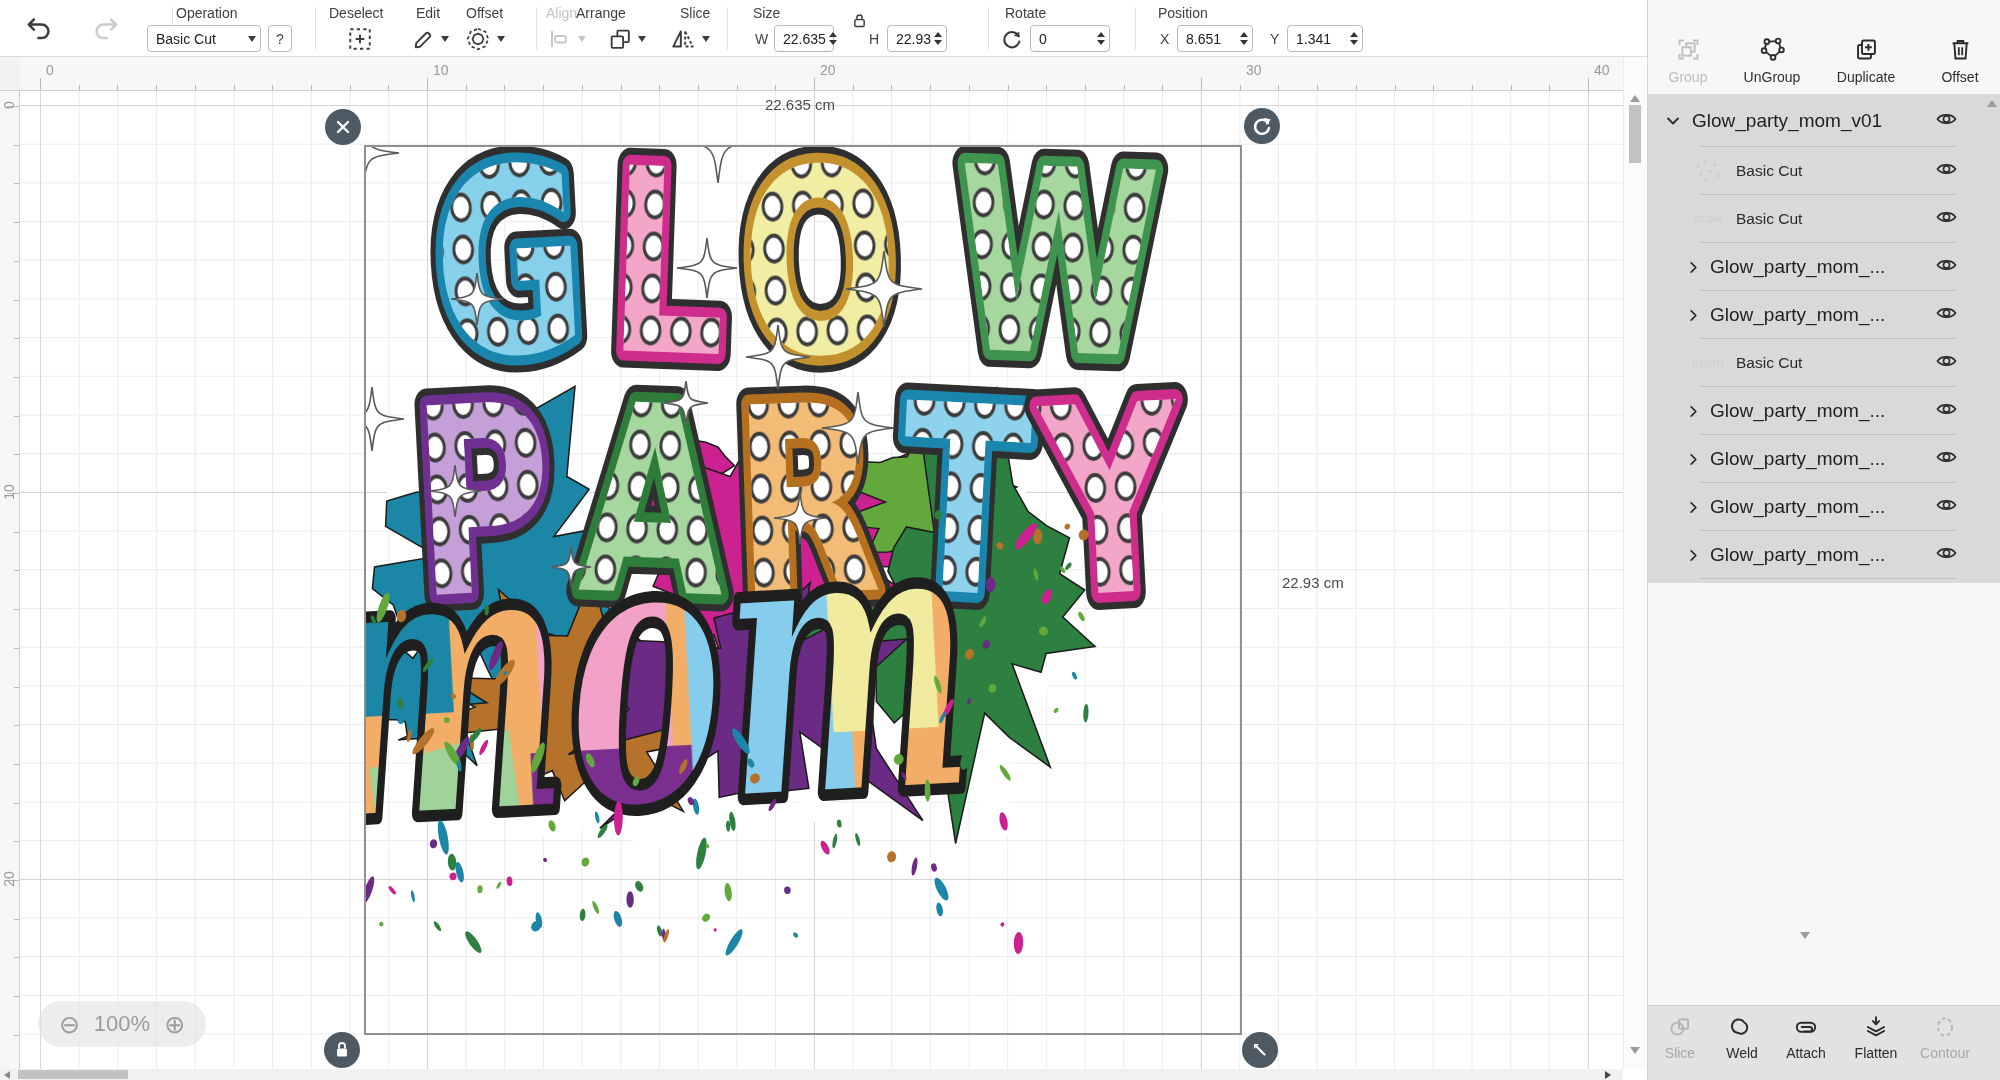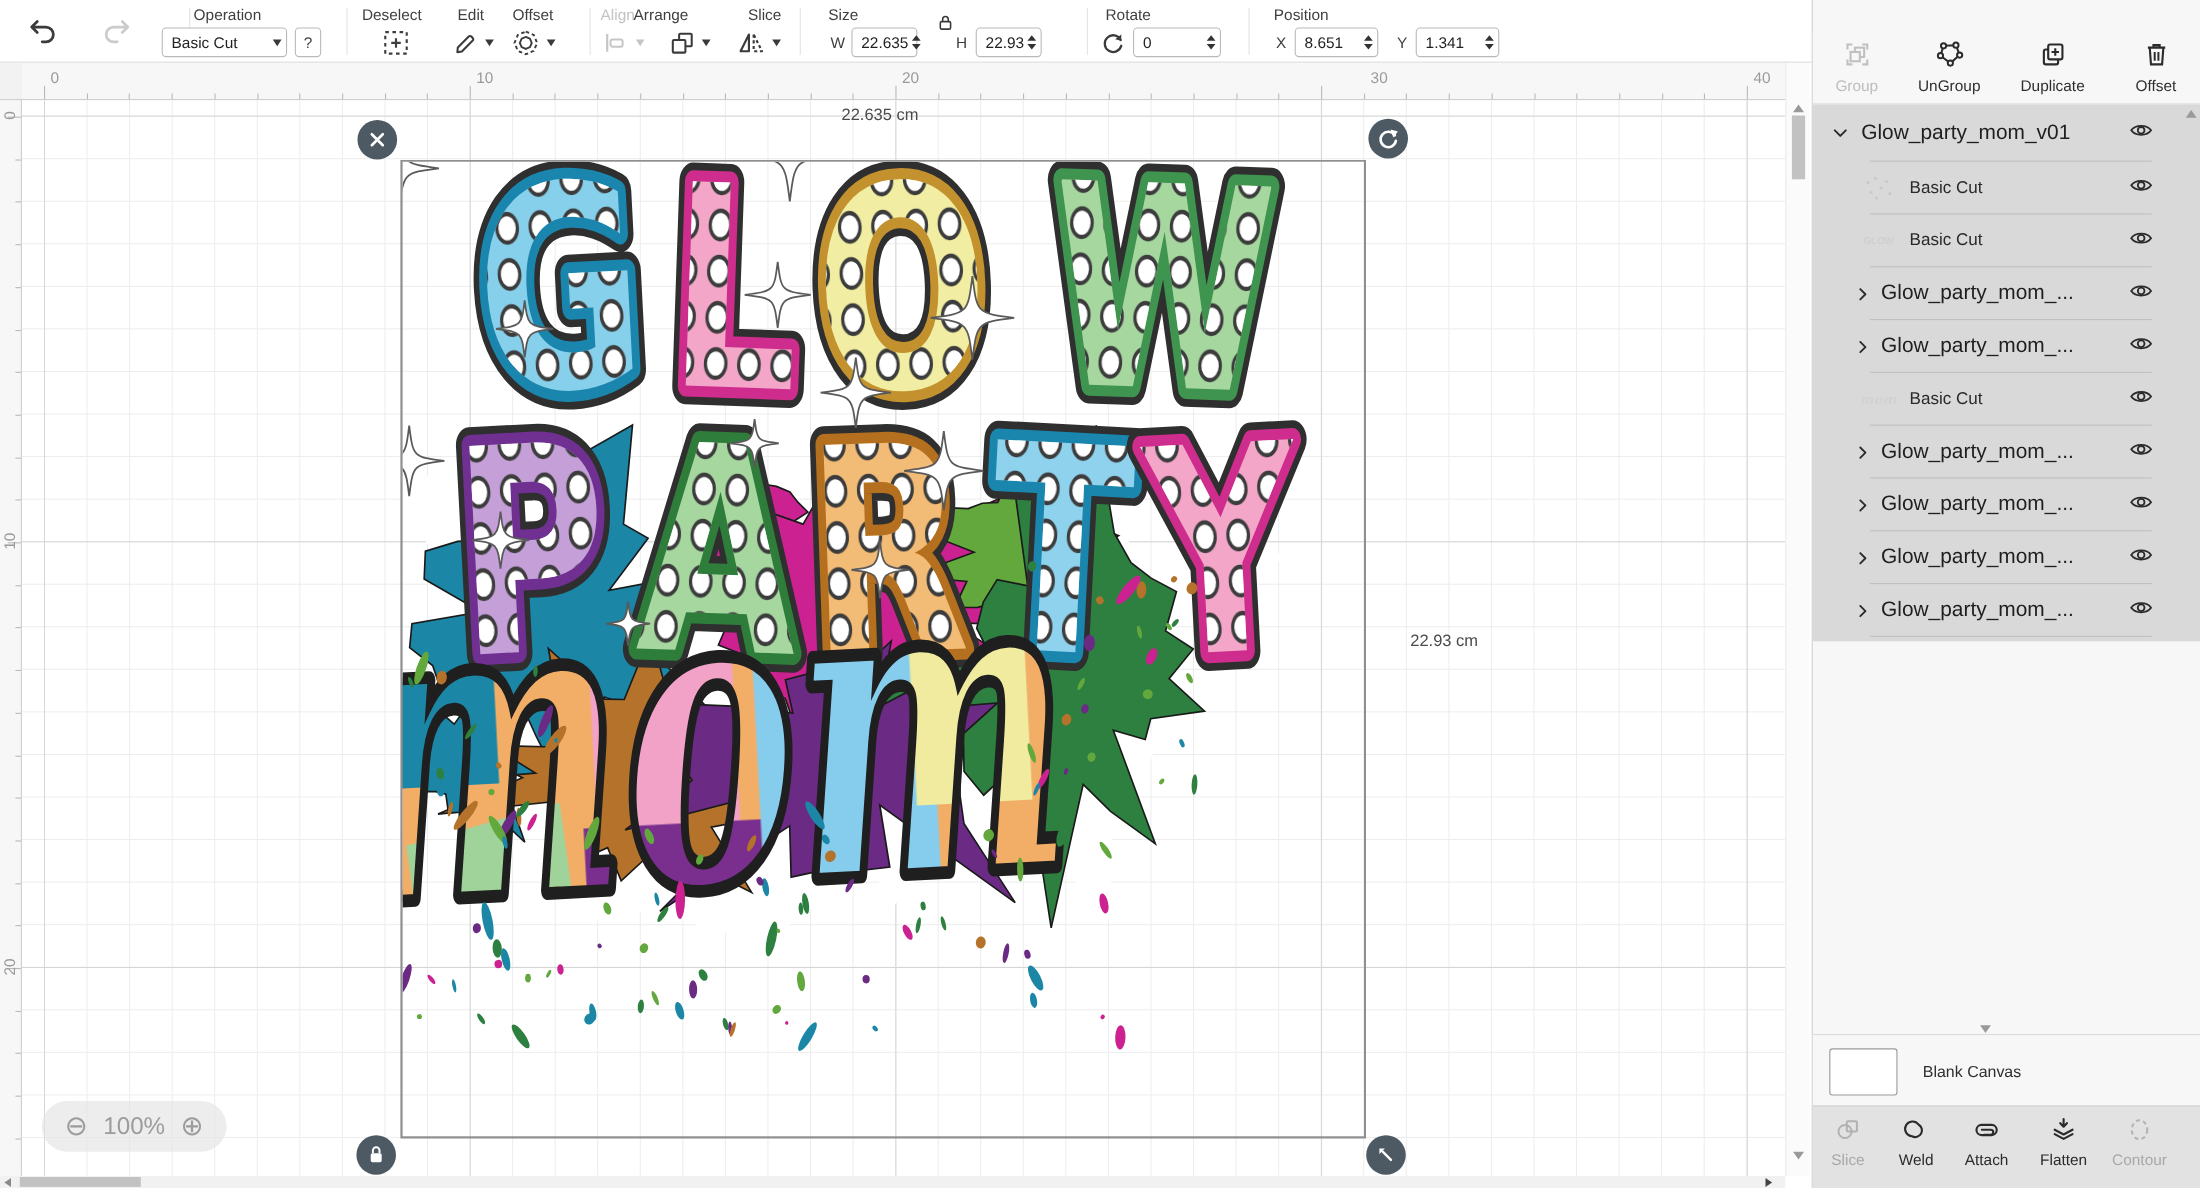--- a/index.html
+++ b/index.html
@@ -764,24 +764,20 @@
             <path d="M2.5 10 C6.5 4.2 17.5 4.2 21.5 10 C17.5 15.8 6.5 15.8 2.5 10 Z" fill="none" stroke="#2b2b2b" stroke-width="1.7"></path>
             <circle cx="12" cy="10" r="3.2" fill="none" stroke="#2b2b2b" stroke-width="1.7"></circle>
           </svg></span>
         <span class="ldiv"></span>
       </div>
     </div>
 
   <span class="tri pscroll-up" style="border-left:5px solid transparent;border-right:5px solid transparent;border-bottom:7px solid #9a9a9a;"></span>
   <span class="tri pscroll-dn" style="border-left:5px solid transparent;border-right:5px solid transparent;border-top:7px solid #9a9a9a;"></span>
 
-  <div class="blank-row">
-    <div class="swatch"></div>
-    <div class="blank-label">Blank Canvas</div>
-  </div>
 
   <div class="bbar">
     <div class="bact dis" style="left:0px;">
       <svg width="26" height="26" viewBox="0 0 24 24">
         <circle cx="9.5" cy="13.5" r="5.5" fill="none" stroke="#b2b2b2" stroke-width="1.7"></circle>
         <rect x="11" y="5" width="8.5" height="8.5" rx="1" fill="none" stroke="#b2b2b2" stroke-width="1.7"></rect>
       </svg>
       <div class="plabel">Slice</div>
     </div>
     <div class="bact" style="left:62px;">

